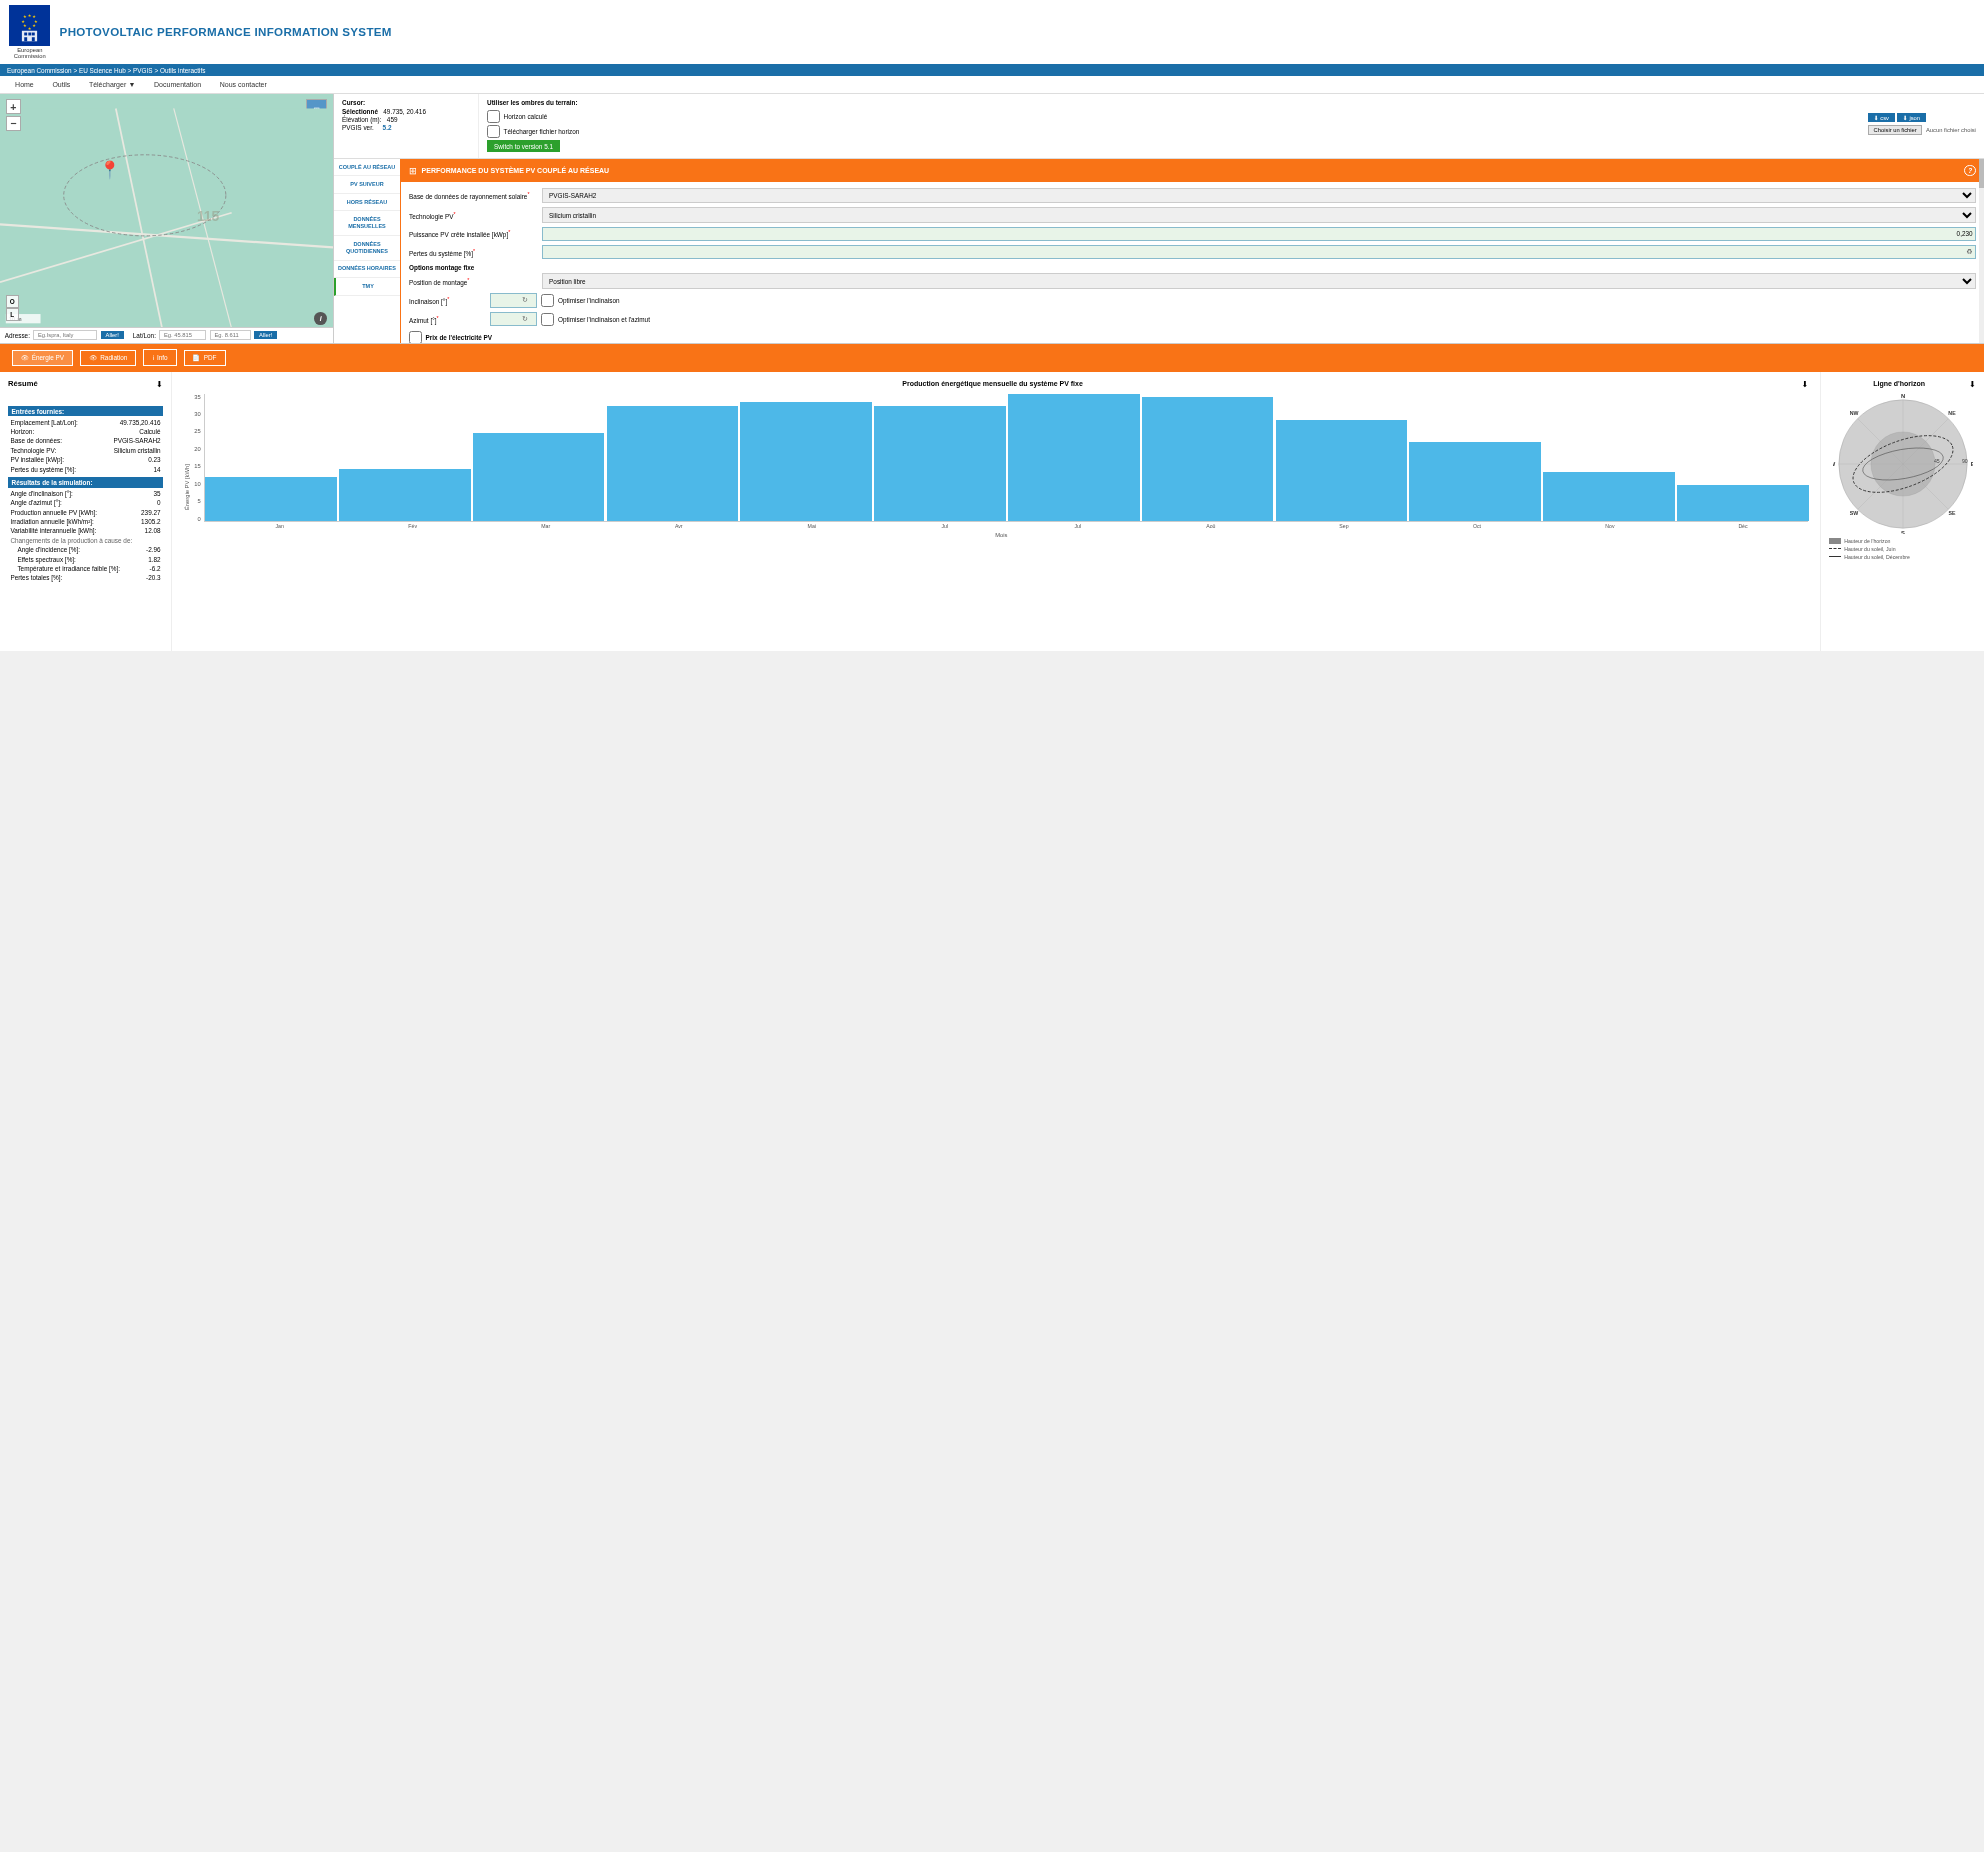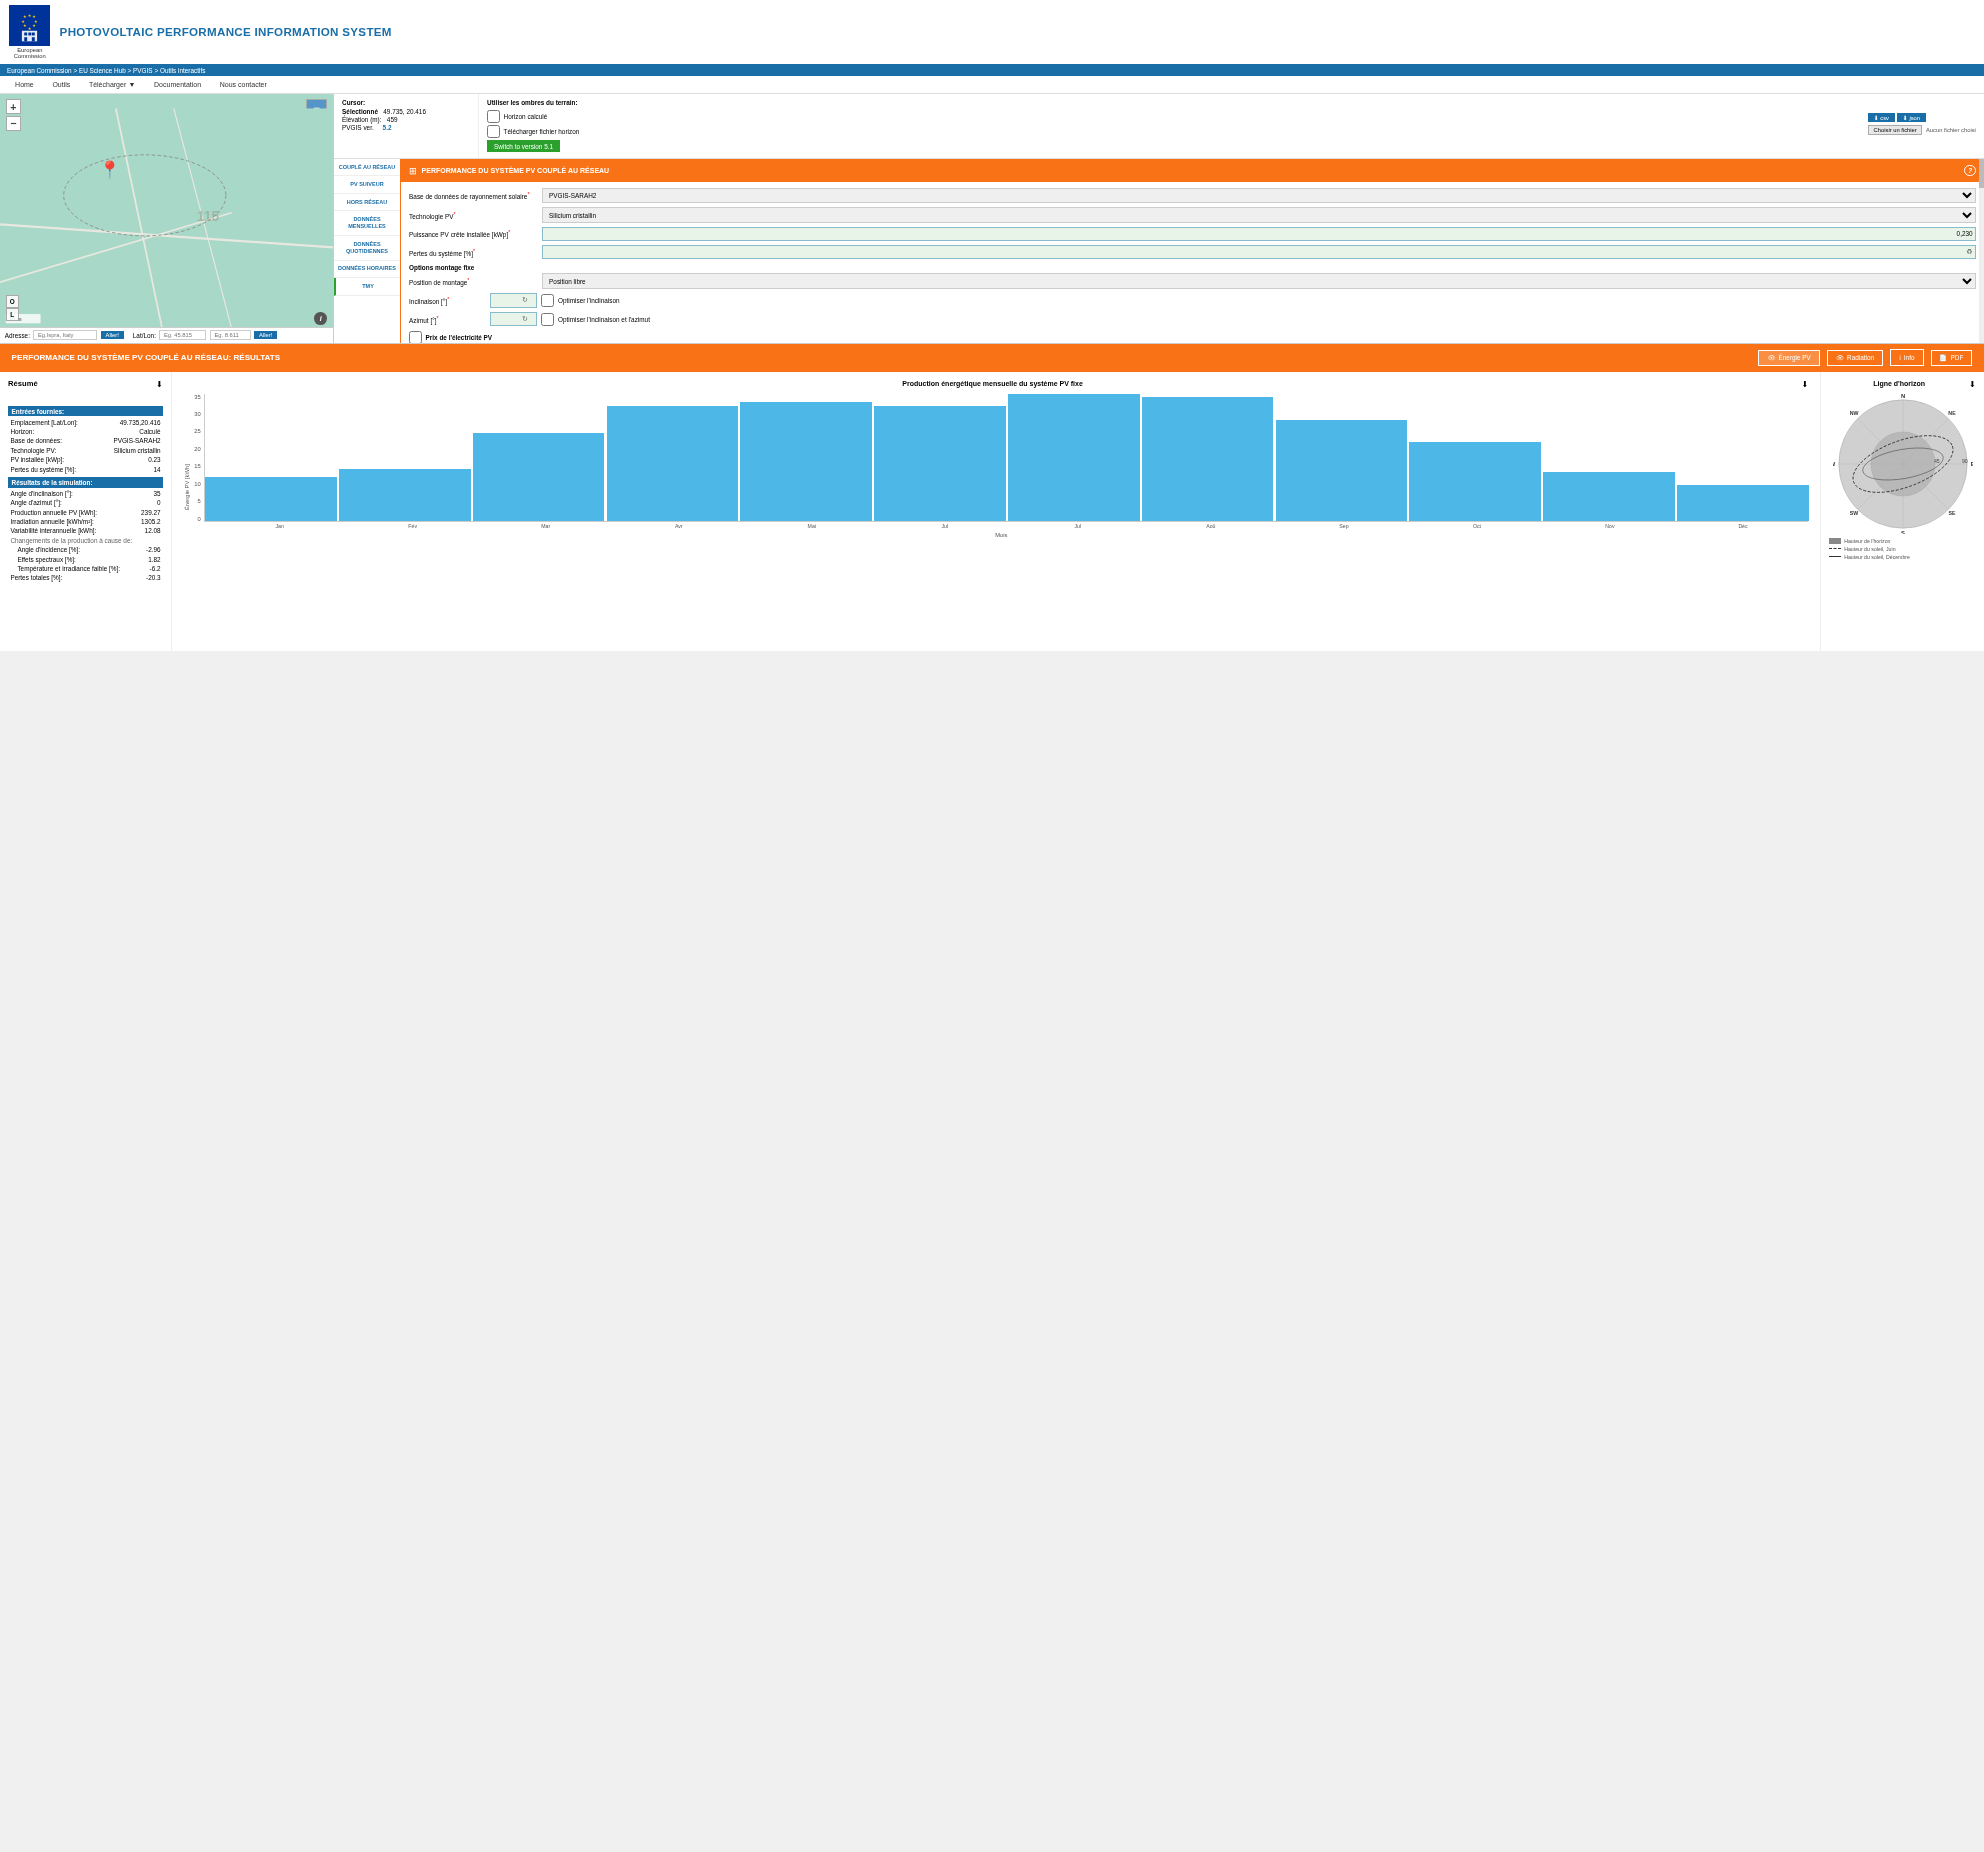--- a/index.html
+++ b/index.html
@@ -280,21 +280,20 @@
         </div>
 
       </div>
     </div>
   </div>
 </div>
 
 <div>
 
   <div style="background:#f97316; color:white; padding:5.8px 11.6px; display:flex; align-items:center; gap:7px;">
-    <span style="font-size:8.1px; font-weight:bold; flex:1;">PERFORMANCE DU SYSTÈME PV COUPLÉ AU RÉSEAU: RÉSULTATS</span>
     <button style="border:0.6px solid white; background:rgba(255,255,255,0.2); color:white; padding:2.9px 8.1px; font-size:6.4px; cursor:pointer; display:flex; align-items:center; gap:2.9px;">
       <span>👁</span>
       <span>Énergie PV</span>
     </button>
     <button style="border:0.6px solid white; background:transparent; color:white; padding:2.9px 8.1px; font-size:6.4px; cursor:pointer; display:flex; align-items:center; gap:2.9px;">
       <span>👁</span>
       <span>Radiation</span>
     </button>
     <button style="border:0.6px solid white; background:transparent; color:white; padding:2.9px 8.1px; font-size:6.4px; cursor:pointer; display:flex; align-items:center; gap:2.9px;">
       <span>ℹ</span>

